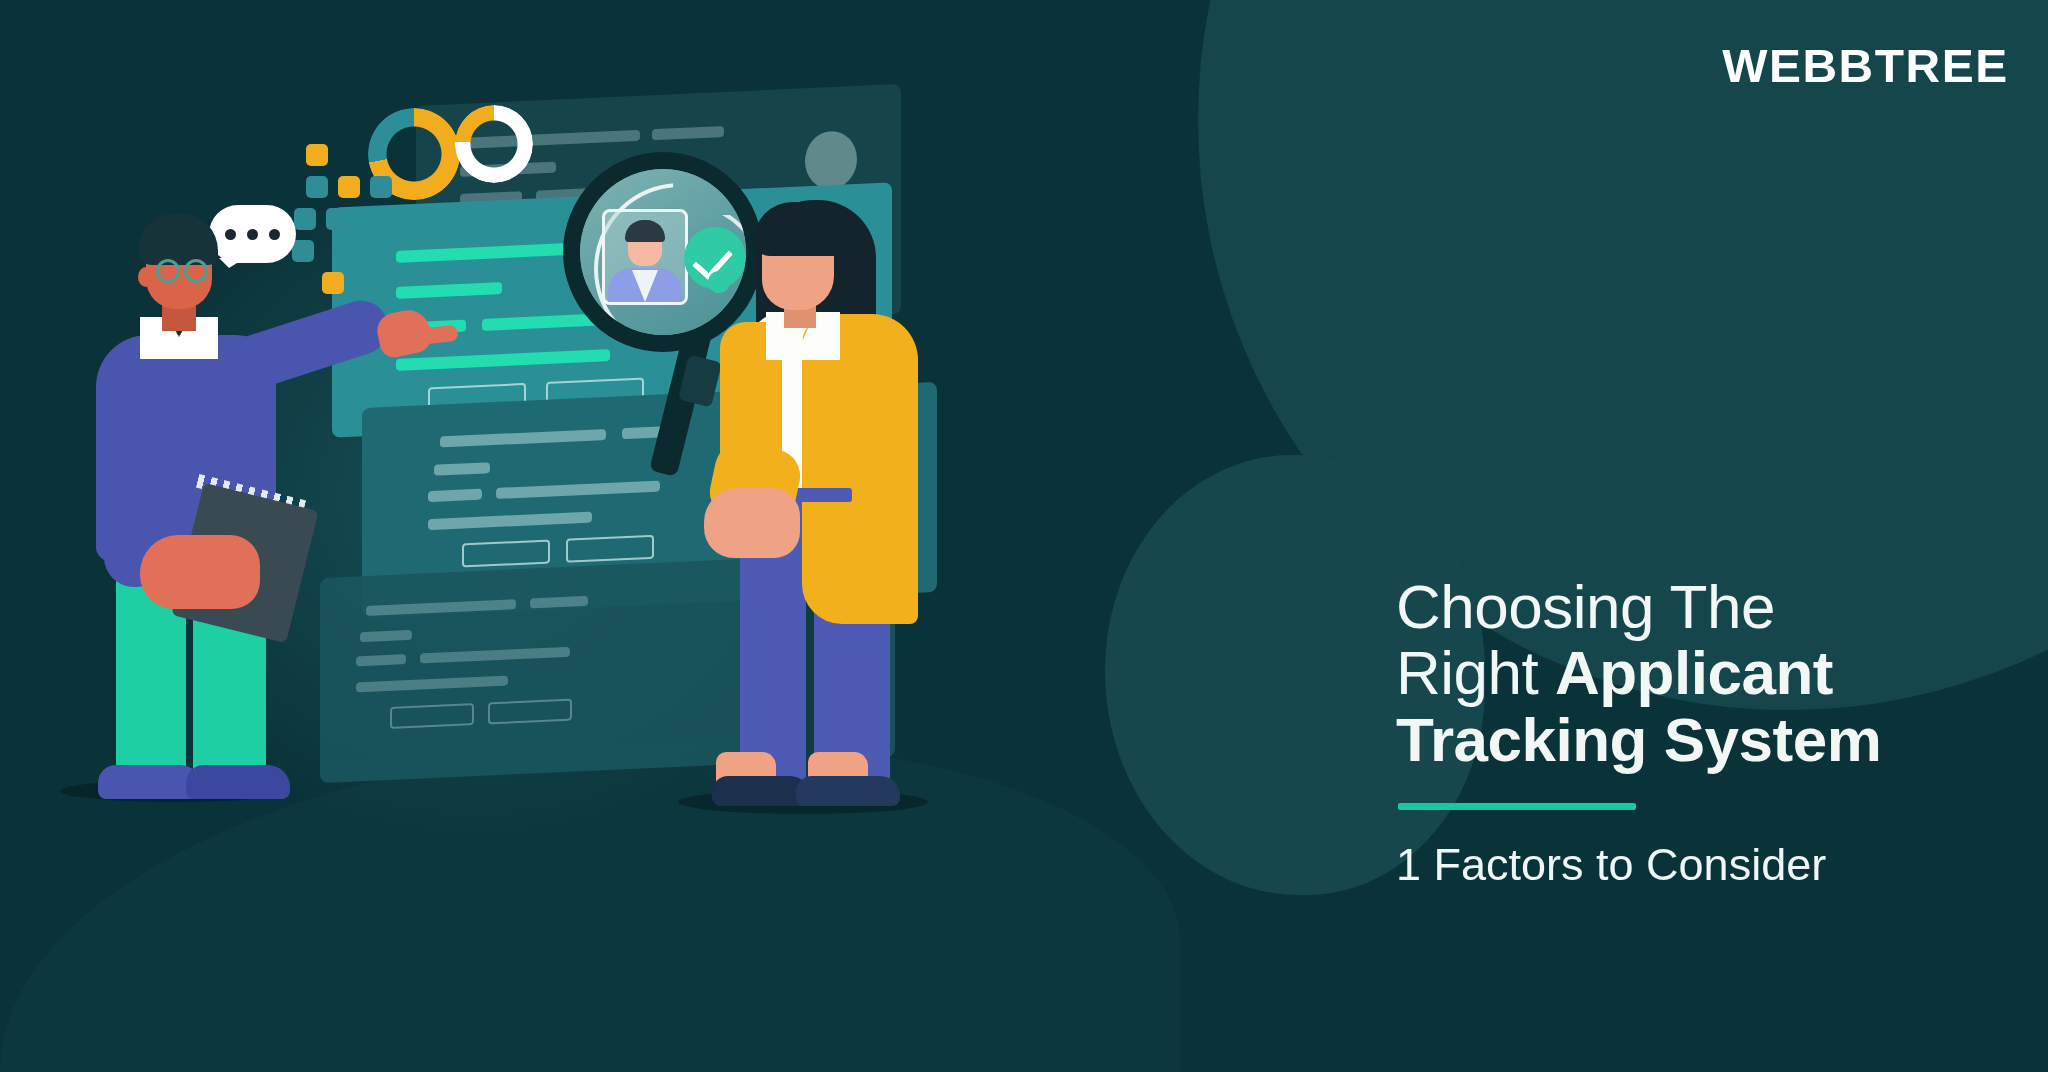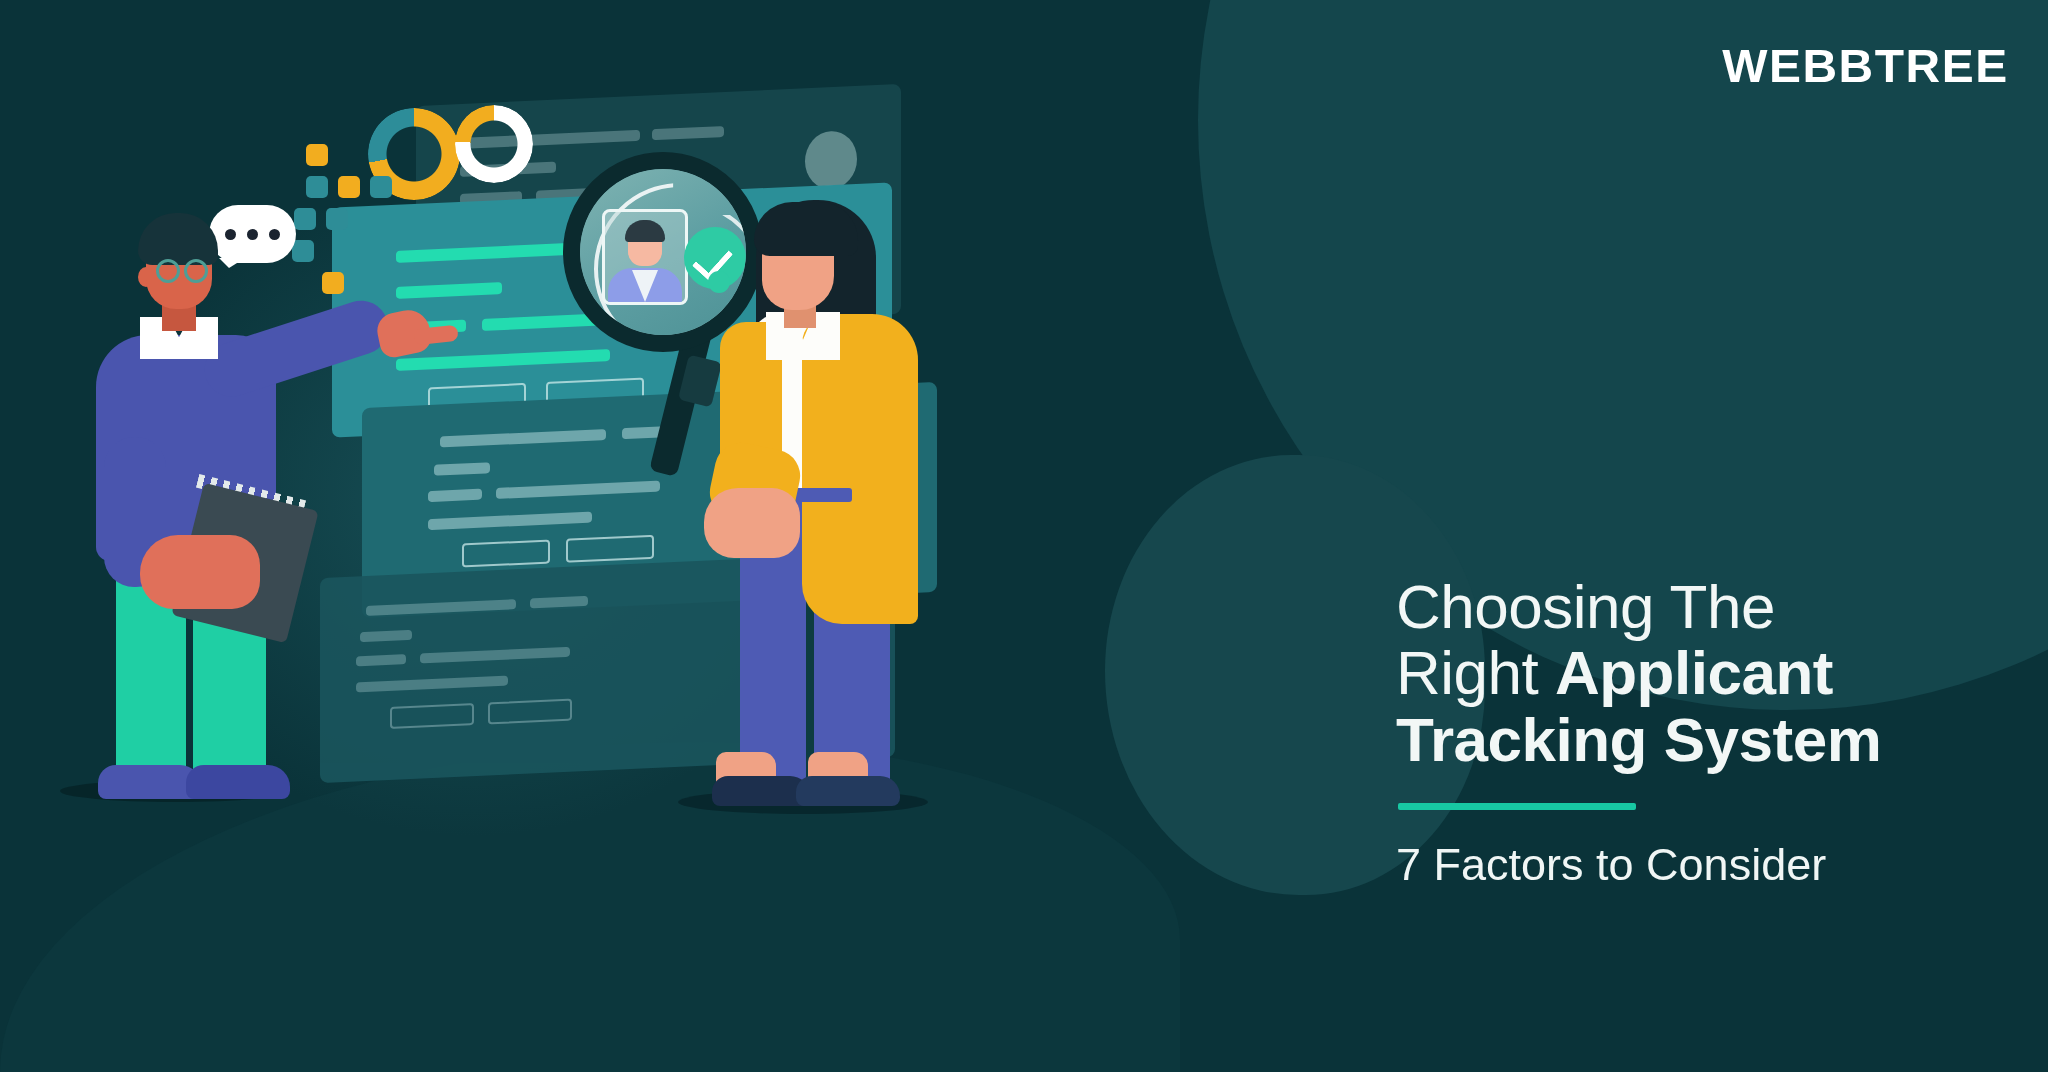--- a/index.html
+++ b/index.html
@@ -405,17 +405,17 @@
   </div>
 
   <div class="copy">
     <div class="title">
       <span class="ln light">Choosing The</span>
       <span class="ln"><span class="light">Right </span><span class="bold">Applicant</span></span>
       <span class="ln bold">Tracking System</span>
     </div>
     <div class="rule"></div>
     <div class="subtitle">
-      <span class="ln">7 Factors to Consider</span>
+      <span class="ln">1 Factors to Consider</span>
     </div>
   </div>
 
 </div>
 
 </body></html>

